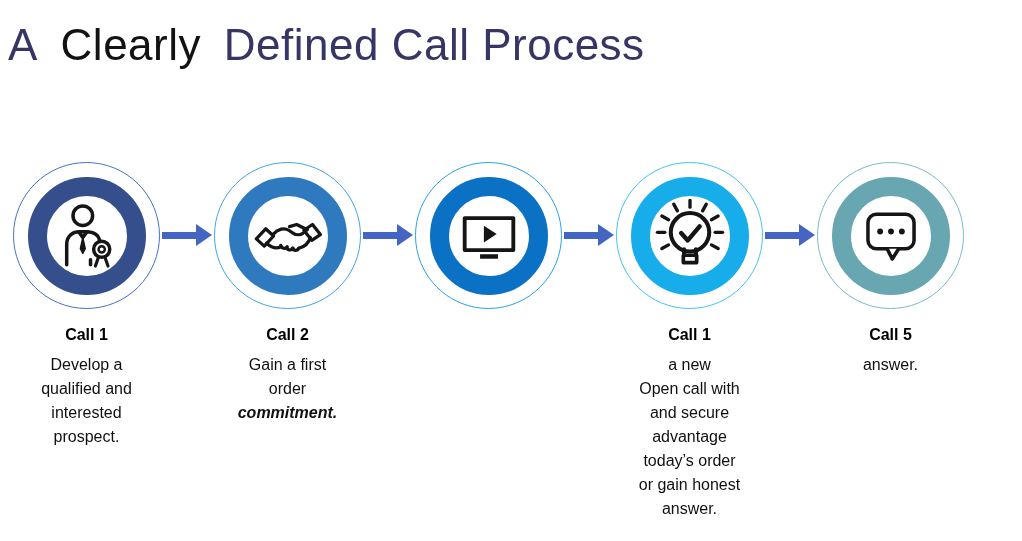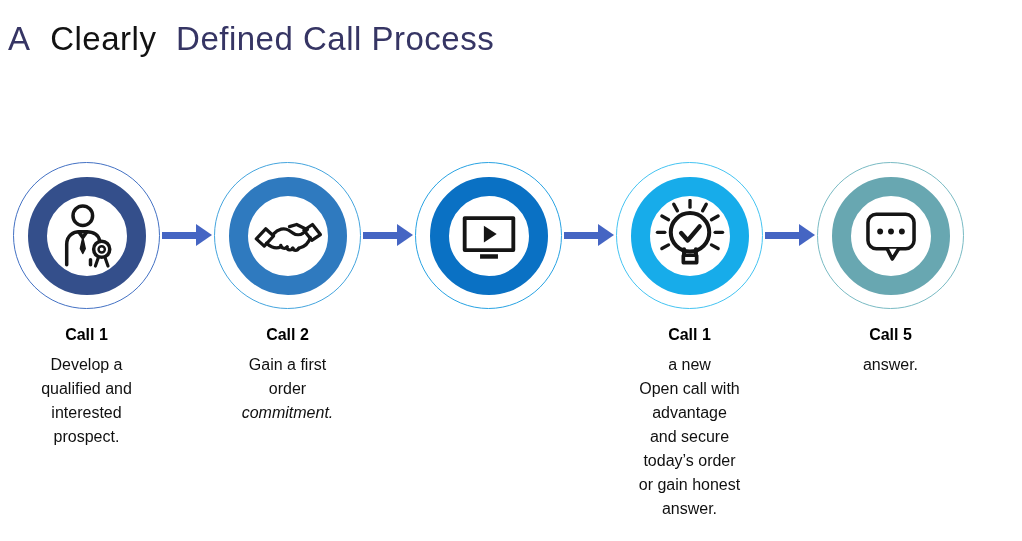--- a/index.html
+++ b/index.html
@@ -1,40 +1,40 @@
 <!DOCTYPE html>
 <html><head>
 <meta charset="utf-8">
 <style>
   html,body{margin:0;padding:0;}
   body{
     width:1022px;height:541px;background:#ffffff;overflow:hidden;position:relative;
     font-family:"Liberation Sans", sans-serif;
   }
   .title{
-    position:absolute;left:8px;top:20px;font-size:33px;letter-spacing:.5px;white-space:nowrap;
+    position:absolute;left:8px;top:20px;font-size:44px;letter-spacing:.5px;white-space:nowrap;
   }
   .title span{display:inline-block;}
   .t1,.t2{margin-right:10px;}
   #process{position:absolute;left:-14px;top:162px;display:flex;}
   .step{width:201px;display:flex;flex-direction:column;align-items:center;}
   .outer{
     width:147px;height:147px;box-sizing:border-box;border:1.6px solid #4472c4;border-radius:50%;
     display:flex;align-items:center;justify-content:center;background:#fff;
   }
   .ring{
     width:118px;height:118px;box-sizing:border-box;border:19px solid #35508c;border-radius:50%;
     display:flex;align-items:center;justify-content:center;background:#fff;
   }
   .icon{display:flex;align-items:center;justify-content:center;}
   .icon svg{display:block;}
   .txt{margin-top:17px;width:196px;text-align:center;}
   .step-title{font-size:16px;font-weight:bold;color:#000;margin-bottom:9px;}
   .step-body{font-size:16px;line-height:24px;color:#101010;}
-  .em{font-weight:normal;font-style:italic;}
+  .em{font-weight:bold;font-style:italic;}
   .arrow{position:absolute;display:flex;align-items:center;height:22px;}
   .shaft{display:block;width:34px;height:7px;background:#4565c3;}
   .head{
     display:block;width:0;height:0;
     border-top:11px solid transparent;border-bottom:11px solid transparent;border-left:16px solid #4565c3;
   }
 </style>
 </head>
 <body>
 
@@ -137,22 +137,22 @@
               </g>
             </svg>
           </span>
       </div>
     </div>
     <div class="txt">
       <div class="step-title">Call 1</div>
       <div class="step-body">
           <div>a new</div>
           <div>Open call with</div>
+          <div>and secure</div>
           <div>advantage</div>
-          <div>and secure</div>
           <div>today’s order</div>
           <div>or gain honest</div>
           <div>answer.</div>
         </div>
     </div>
   </div>
 
   <div class="step">
     <div class="outer" style="border-color: rgb(122, 187, 196);">
       <div class="ring" style="border-color: rgb(104, 167, 177);">

